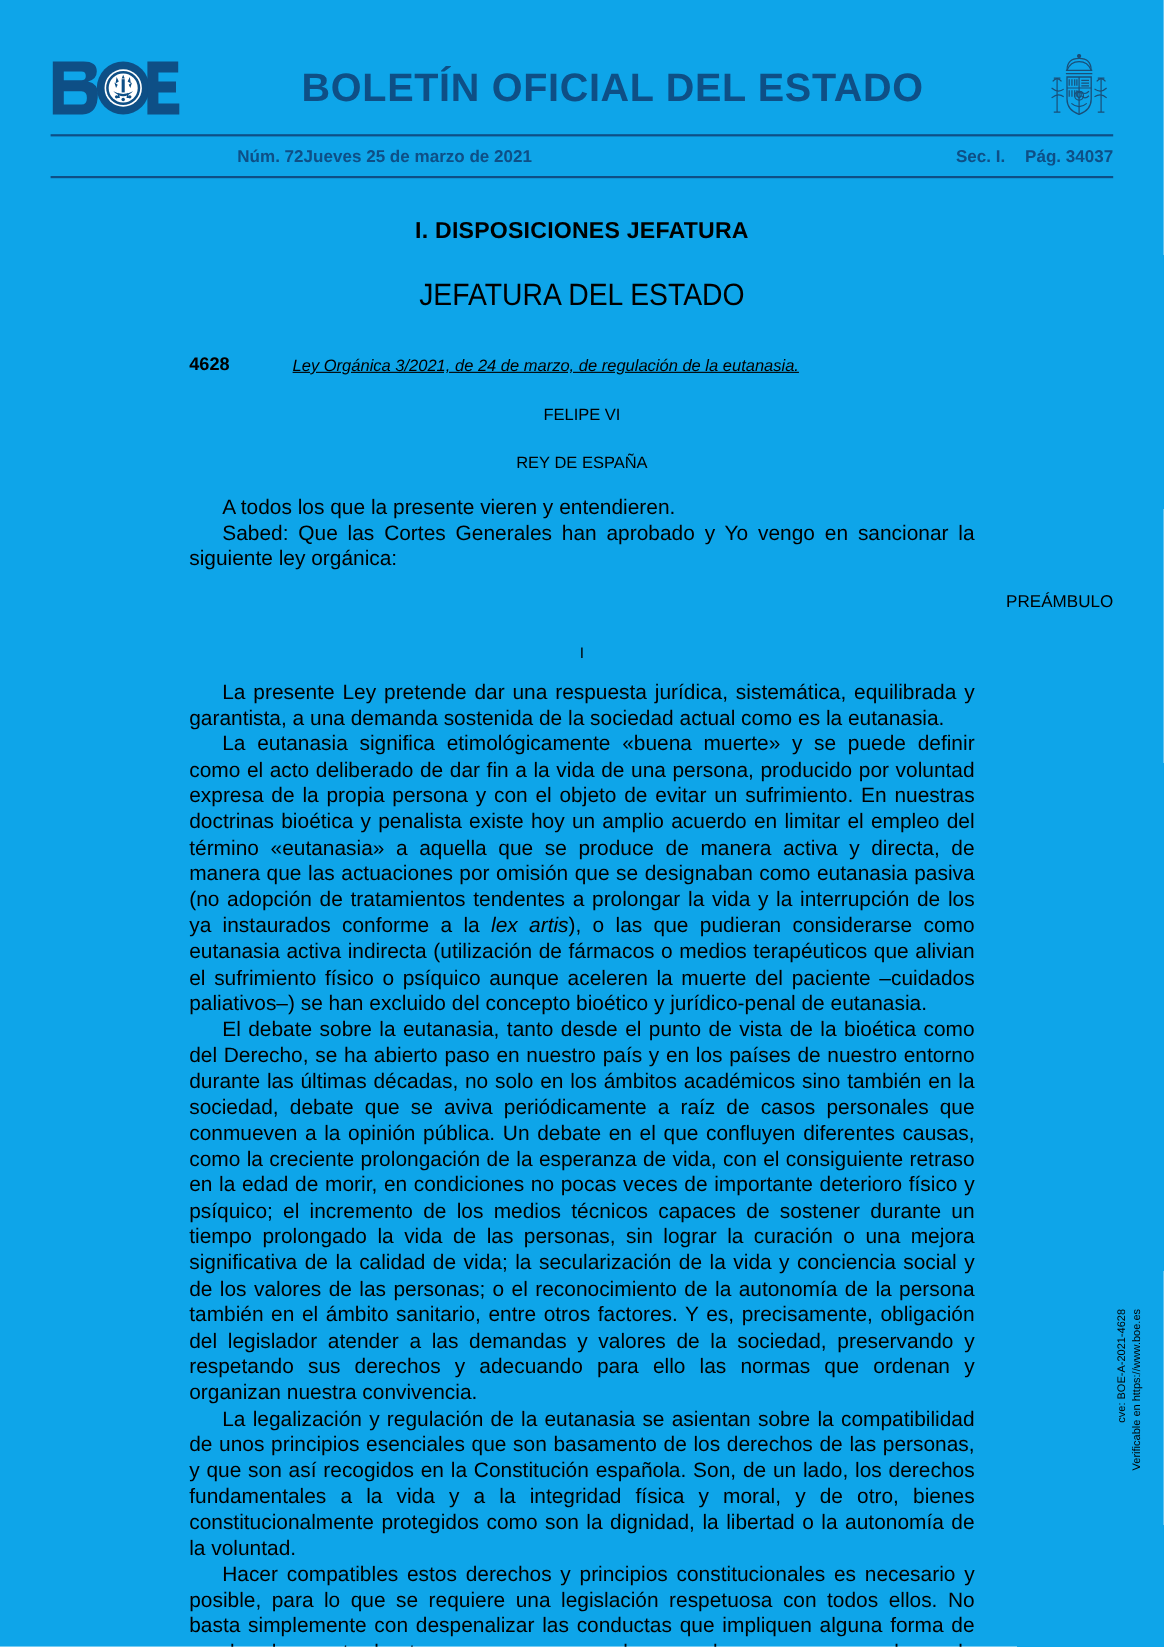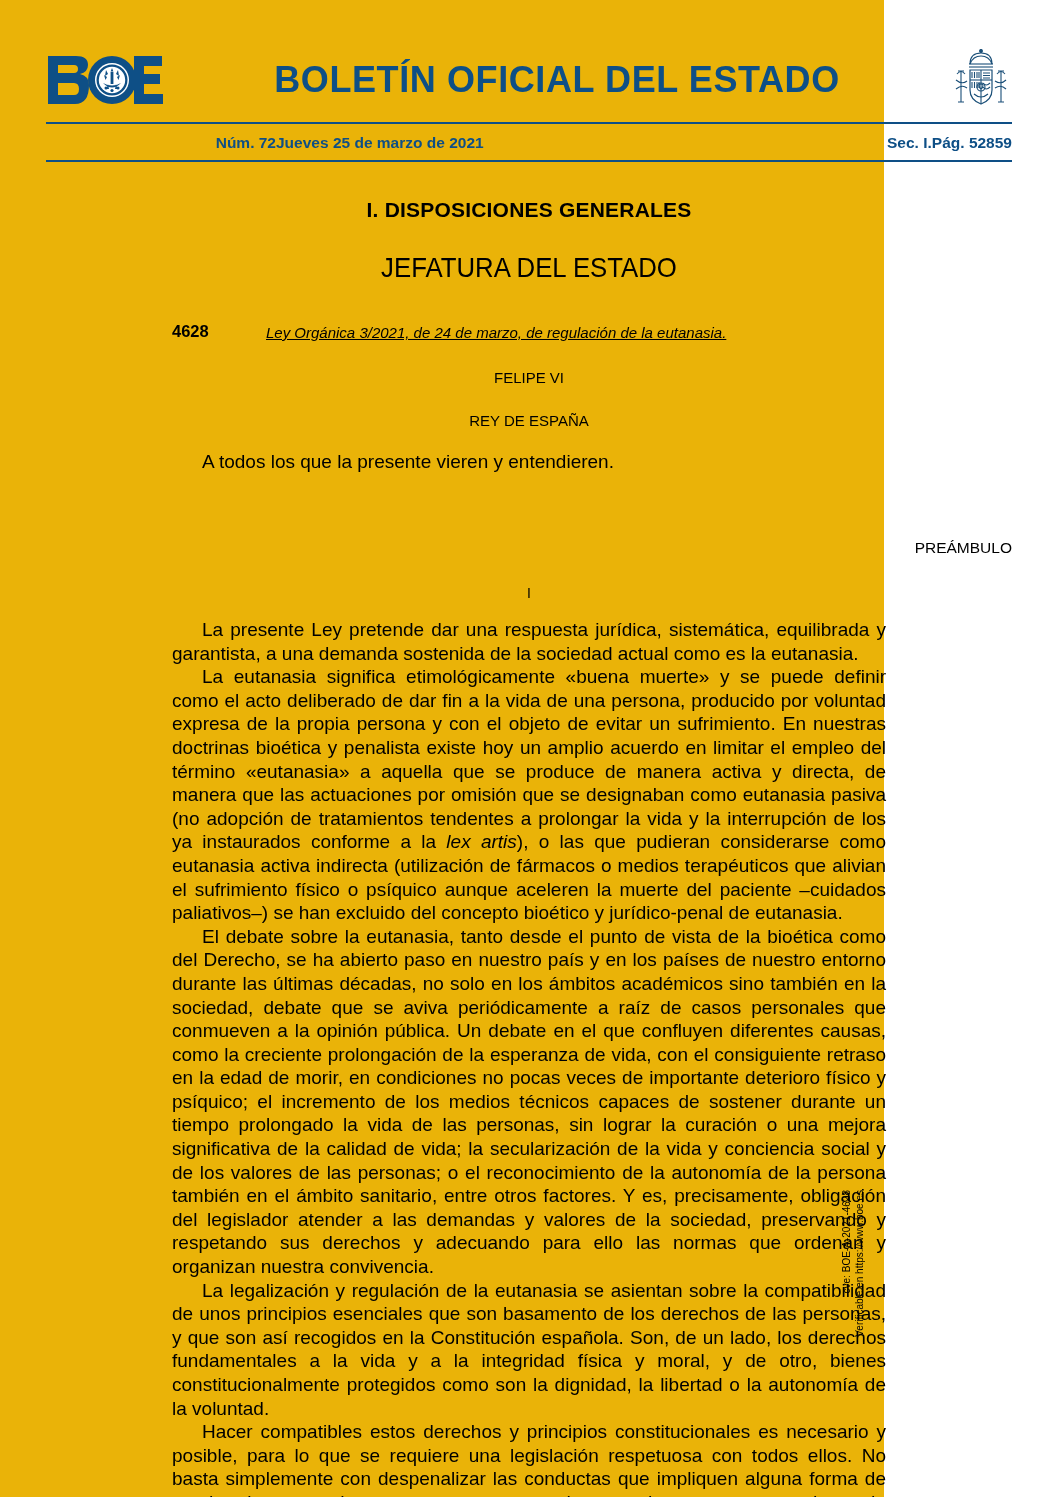--- a/index.html
+++ b/index.html
@@ -13,23 +13,23 @@
     height: 1497px;
     position: relative;
     font-family: "Liberation Sans", sans-serif;
     color: #000000;
     overflow: hidden;
   }
 
   .page {
     position: absolute;
     inset: 0;
-    width: 884px;
+    width: 1058px;
     height: 1497px;
-    background: #eab308;
+    background: #0ea5e9;
   }
 
   
   .masthead {
     position: absolute;
     left: 46px;
     top: 44px;
     width: 966px;
     height: 72px;
     display: flex;
@@ -79,21 +79,21 @@
     height: 30px;
     color: #0e4f86;
     font-size: 15.5px;
     font-weight: bold;
     display: flex;
     align-items: center;
   }
   .inforow .num   { width: 230px; text-align: right; white-space: nowrap; }
   .inforow .date  { flex: 1 1 auto; text-align: left; white-space: nowrap; }
   .inforow .secpag{ width: 230px; text-align: right; white-space: nowrap; }
-  .inforow .sec   { }
+  .inforow .sec   { margin-right: 18px; }
 
   
   .section-heading {
     position: absolute;
     left: 46px;
     top: 198px;
     width: 966px;
     text-align: center;
     font-size: 21px;
     font-weight: bold;
@@ -260,41 +260,42 @@
       </svg>
     </div>
   </div>
 
   <div class="rule rule-top"></div>
 
   <div class="inforow">
     <div class="num">Núm. 72</div>
     <div class="date">Jueves 25 de marzo de 2021</div>
     <div class="secpag">
-      <span class="sec">Sec. I.</span><span>Pág. 52859</span>
+      <span class="sec">Sec. I.</span><span>Pág. 34037</span>
     </div>
   </div>
 
   <div class="rule rule-bottom"></div>
 
-  <div class="section-heading">I. DISPOSICIONES GENERALES</div>
+  <div class="section-heading">I. DISPOSICIONES JEFATURA</div>
 
   <div class="org-heading">JEFATURA DEL ESTADO</div>
 
   <div class="law-line">
     <div class="law-number">4628</div>
     <div class="law-title">Ley Orgánica 3/2021, de 24 de marzo, de regulación de la eutanasia.</div>
   </div>
 
   <div class="center-line king-name">FELIPE VI</div>
 
   <div class="center-line king-title">REY DE ESPAÑA</div>
 
   <div class="body-block block-sabed">
     <p>A todos los que la presente vieren y entendieren.</p>
+    <p>Sabed: Que las Cortes Generales han aprobado y Yo vengo en sancionar la siguiente ley orgánica:</p>
   </div>
 
   <div class="center-line preamble">PREÁMBULO</div>
 
   <div class="center-line numeral">I</div>
 
   <div class="body-block block-main">
 
     <p>La presente Ley pretende dar una respuesta jurídica, sistemática, equilibrada y garantista, a una demanda sostenida de la sociedad actual como es la eutanasia.</p>
 

